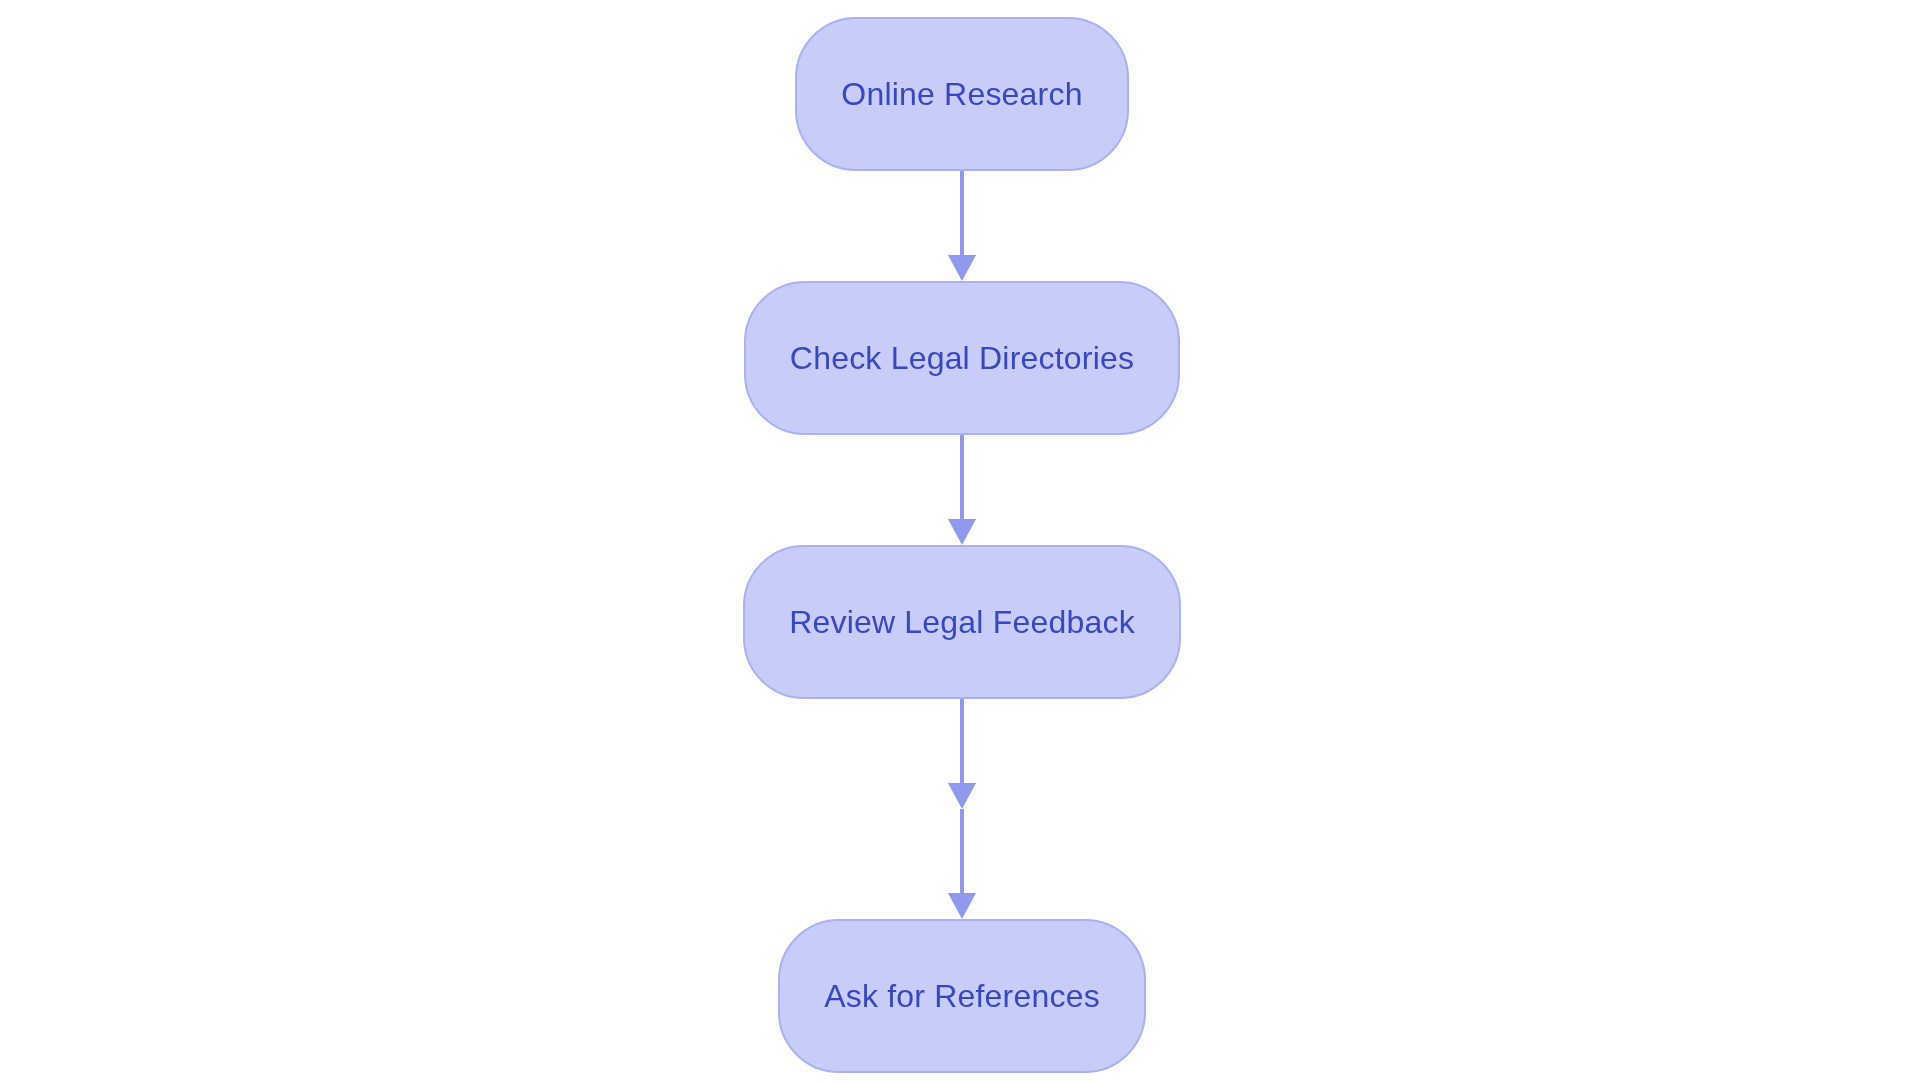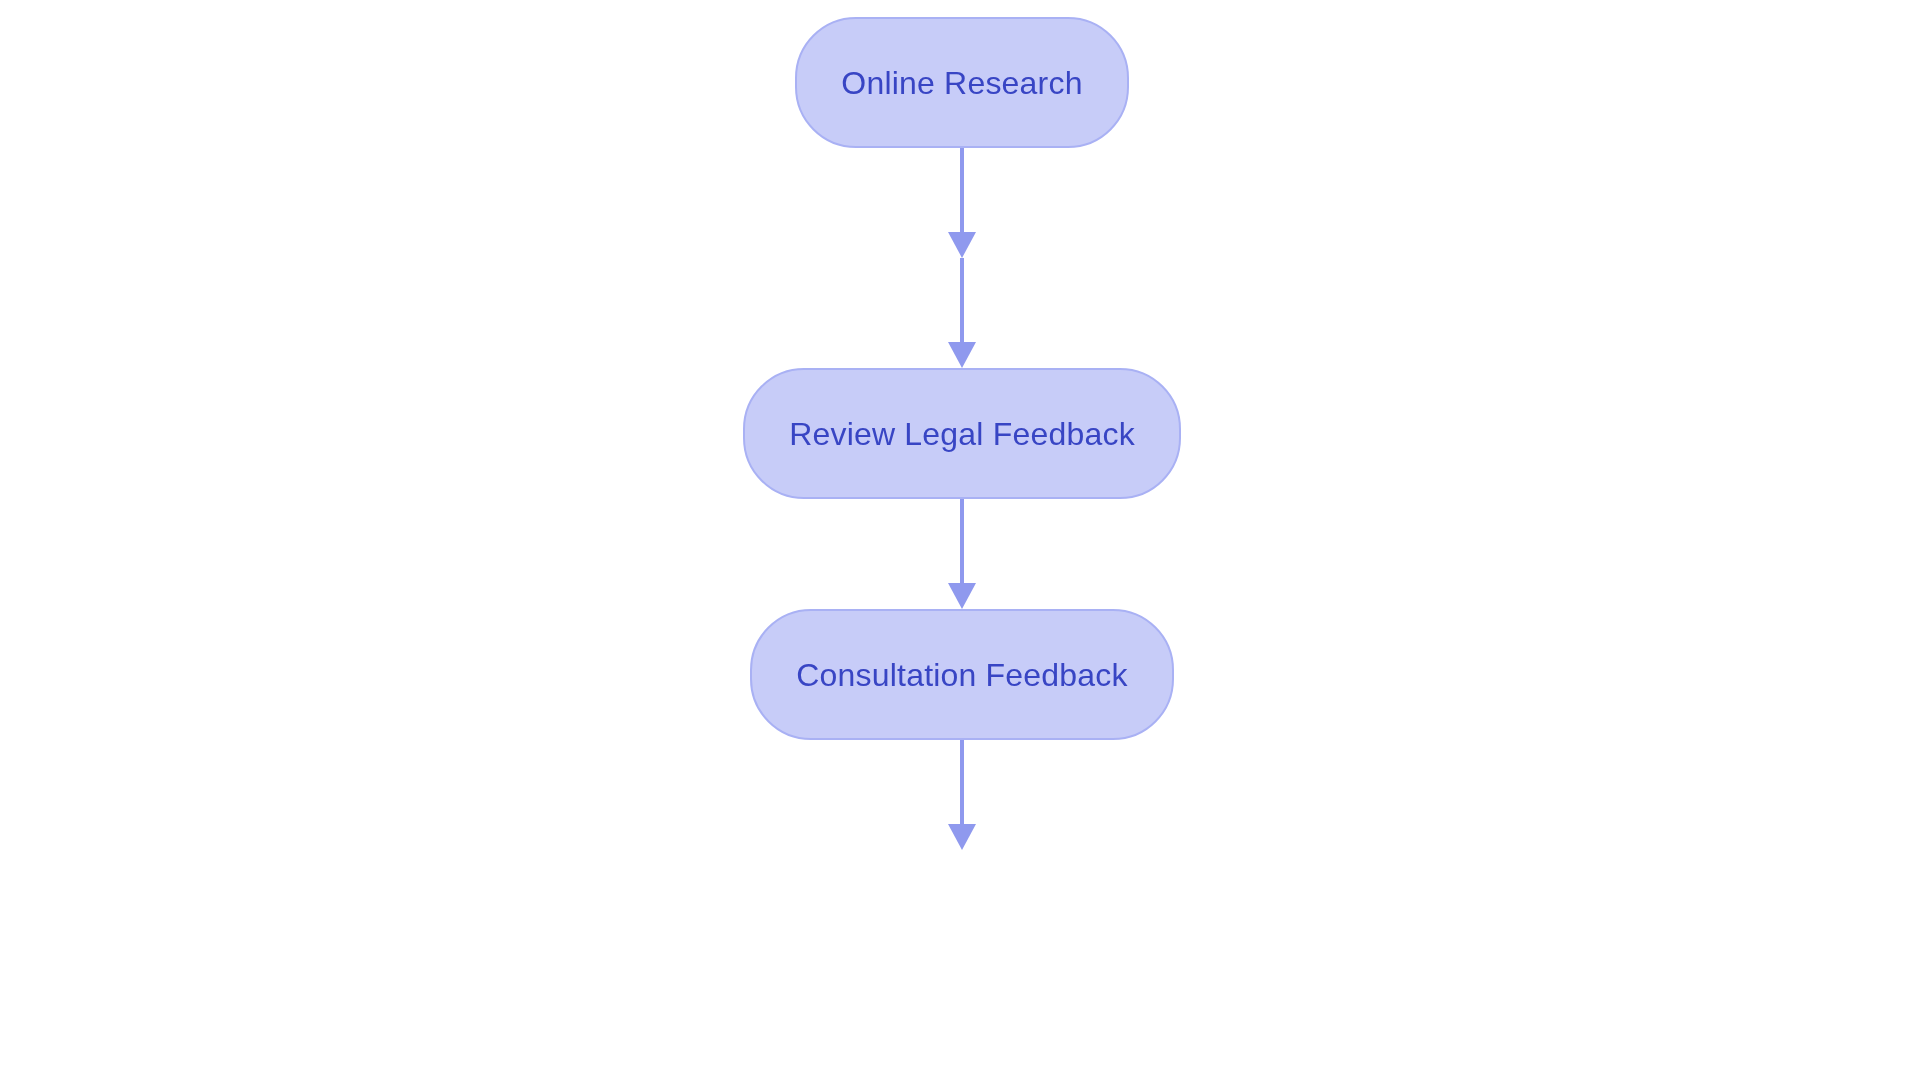--- a/index.html
+++ b/index.html
@@ -23,21 +23,21 @@
   .flow{
     position:absolute;
     left:2px;top:17px;
     width:1920px;
     display:flex;
     flex-direction:column;
     align-items:center;
   }
   .node{
     box-sizing:border-box;
-    height:131px;
+    height:154px;
     padding:0 44px;
     display:flex;
     align-items:center;
     justify-content:center;
     background:var(--node-fill);
     border:2px solid var(--node-border);
     border-radius:61px;
     white-space:nowrap;
   }
   .node-label{
@@ -72,39 +72,42 @@
 
     <div class="node">
       <span class="node-label">Online Research</span>
     </div>
 
     <div class="arrow">
       <div class="arrow-line"></div>
       <div class="arrow-head"></div>
     </div>
 
+    <div class="node">
+      <span class="node-label">Check Legal Directories</span>
+    </div>
 
     <div class="arrow">
       <div class="arrow-line"></div>
       <div class="arrow-head"></div>
     </div>
 
     <div class="node">
       <span class="node-label">Review Legal Feedback</span>
     </div>
 
     <div class="arrow">
       <div class="arrow-line"></div>
       <div class="arrow-head"></div>
     </div>
 
-    <div class="node">
-      <span class="node-label">Consultation Feedback</span>
-    </div>
 
     <div class="arrow">
       <div class="arrow-line"></div>
       <div class="arrow-head"></div>
     </div>
 
+    <div class="node">
+      <span class="node-label">Ask for References</span>
+    </div>
 
   </div>
 </div>
 
 </body></html>

